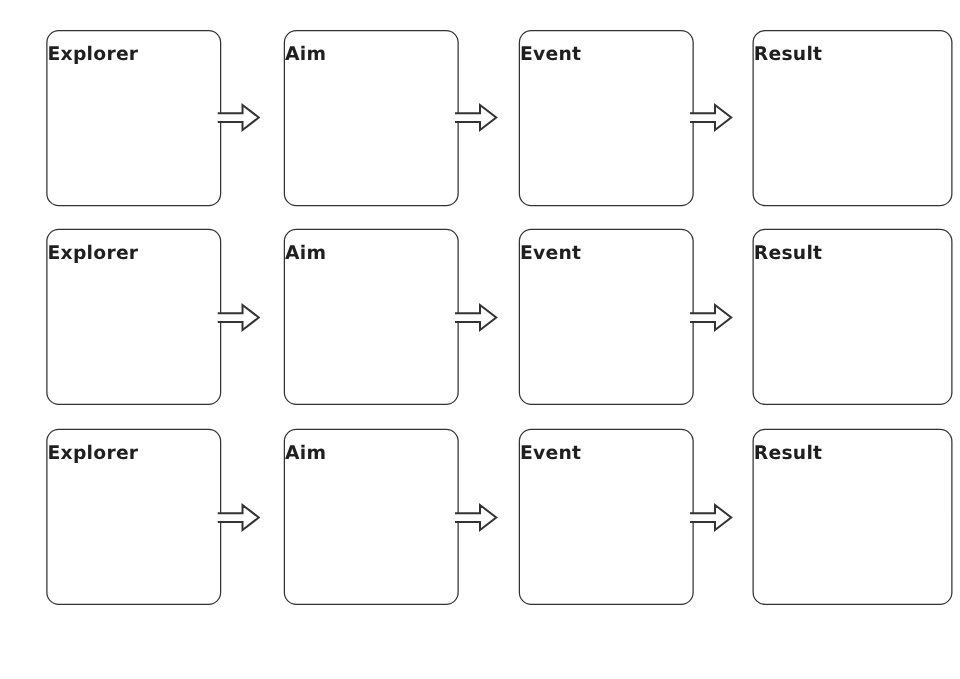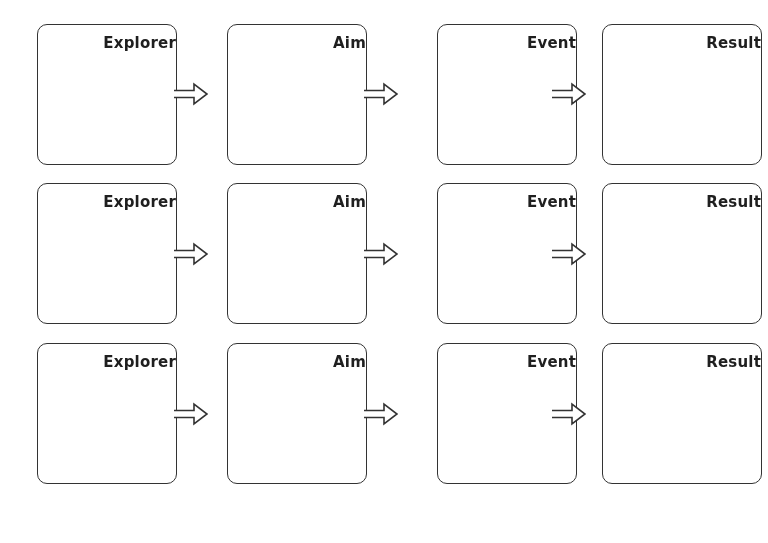--- a/index.html
+++ b/index.html
@@ -16,34 +16,34 @@
     overflow: hidden;
   }
   .flow-box {
     position: absolute;
     width: 140px;
     height: 141px;
     background: #ffffff;
     border: 1.7px solid #333333;
     border-radius: 10px;
     box-sizing: border-box;
-    text-align: right;
+    text-align: left;
   }
   .flow-box .label {
     display: block;
     padding-top: 9px;
     font-size: 15px;
     font-weight: bold;
     color: #1f1f1f;
     letter-spacing: 0.2px;
   }
   
   .col-0 { left: 37px;  }
   .col-1 { left: 227px; }
-  .col-2 { left: 415px; margin-left: 22px; }
+  .col-2 { left: 415px; }
   .col-3 { left: 602px; width: 160px; }
   
   .row-0 { top: 24px;  }
   .row-1 { top: 183px; }
   .row-2 { top: 343px; }
   .flow-arrow {
     position: absolute;
     width: 36px;
     height: 24px;
     z-index: 2;

